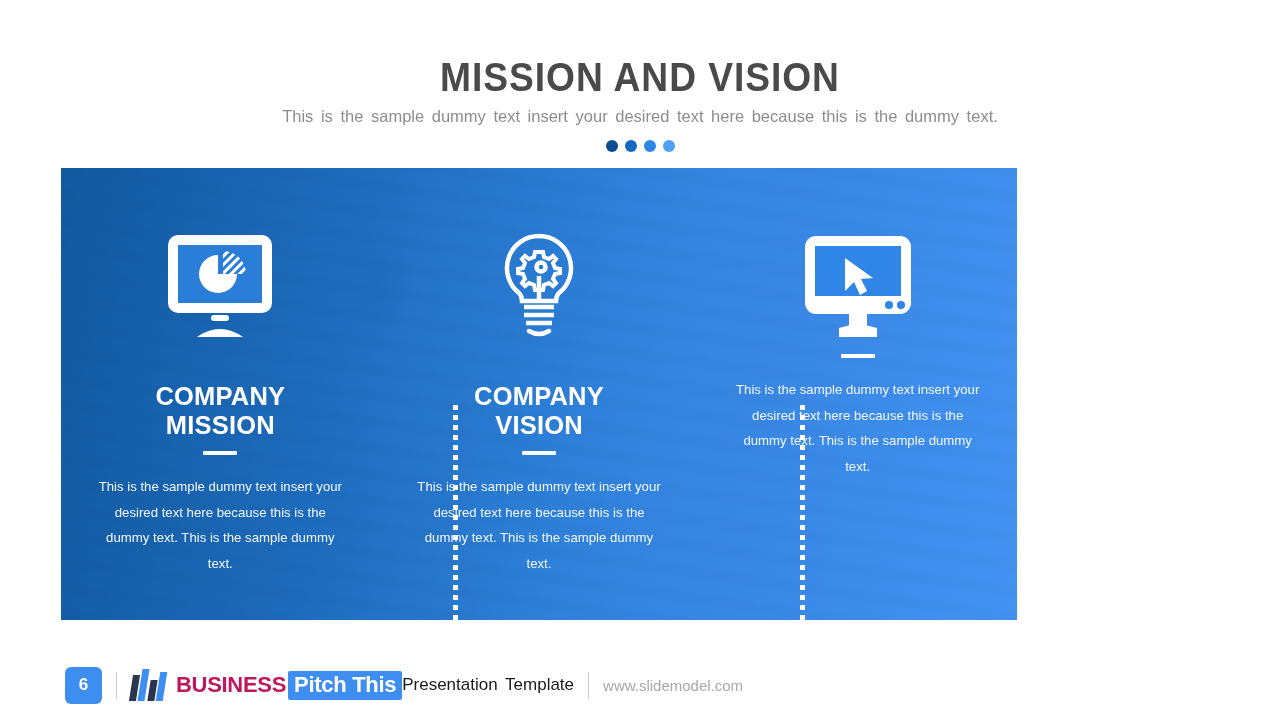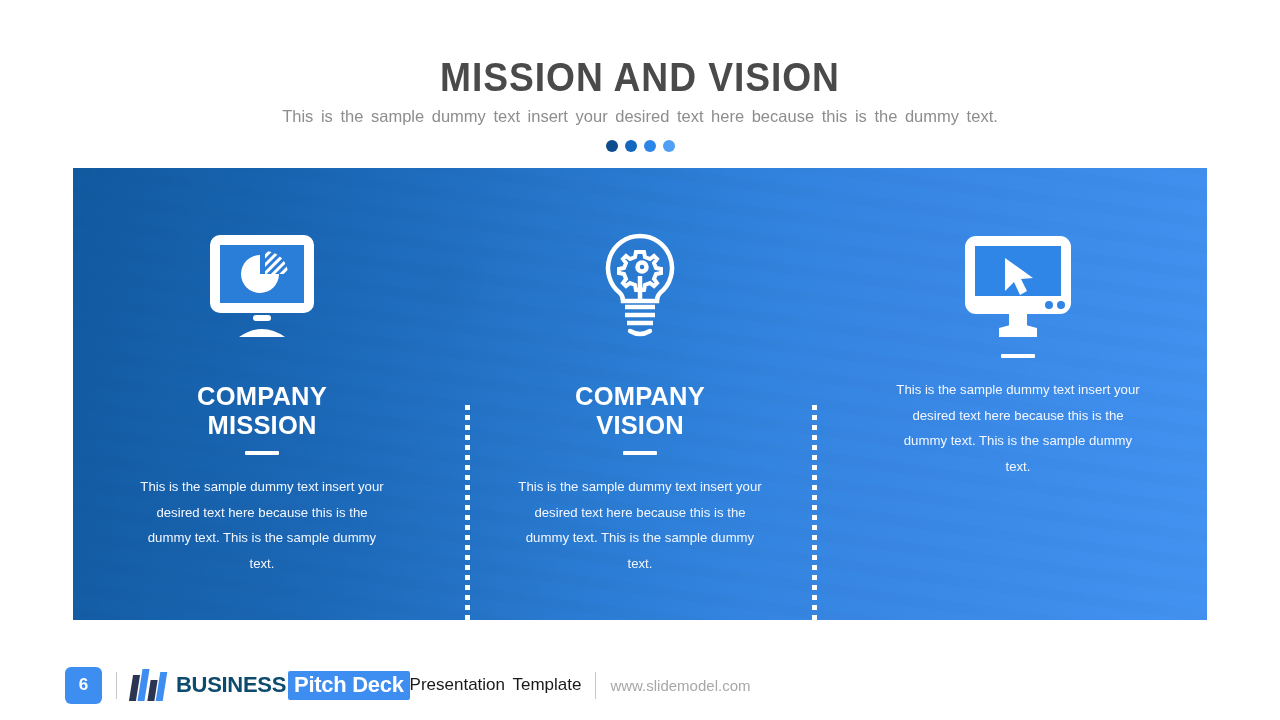--- a/index.html
+++ b/index.html
@@ -33,22 +33,22 @@
     margin-top:14px;
     display:flex;
     justify-content:center;
     gap:7px;
   }
   .dot { width:12px; height:12px; border-radius:50%; }
 
   
   .banner {
     position:absolute;
-    left:73px; top:168px;
-    width:1134px; height:452px;
+    left:61px; top:168px;
+    width:956px; height:452px;
     overflow:hidden;
   }
   .banner-photo {
     position:absolute; inset:0;
     background:
       
       radial-gradient(ellipse 70px 95px at 33% 22%, rgba(255,255,255,.13), rgba(255,255,255,0) 70%),
       radial-gradient(ellipse 55px 70px at 33% 26%, rgba(0,0,0,.10), rgba(0,0,0,0) 72%),
       
       linear-gradient(105deg, rgba(255,255,255,0) 52%, rgba(255,255,255,.07) 53%, rgba(255,255,255,.07) 74%, rgba(255,255,255,0) 75%),
@@ -159,21 +159,21 @@
     margin-right:11px;
   }
   .logo-bar { width:7px; transform:skewX(-9deg); }
   .brand {
     display:flex;
     align-items:center;
     font-size:22px;
     font-weight:bold;
     letter-spacing:-.3px;
   }
-  .brand-a { color:#0c4a6e; }
+  .brand-a { color:#be185d; }
   .brand-b {
     background:#3d8ef0;
     color:#fff;
     padding:1px 6px 2px 6px;
     margin-left:2px;
     border-radius:2px;
   }
   .foot-text {
     font-size:17px;
     color:#1a1a1a;
@@ -276,18 +276,18 @@
   <div class="page-badge">6</div>
   <div class="sep"></div>
   <div class="logo-mark">
     <span class="logo-bar" style="height: 26px; background: rgb(43, 52, 80);"></span>
     <span class="logo-bar" style="height: 32px; background: rgb(61, 142, 240);"></span>
     <span class="logo-bar" style="height: 21px; background: rgb(43, 52, 80);"></span>
     <span class="logo-bar" style="height: 29px; background: rgb(61, 142, 240);"></span>
   </div>
   <div class="brand">
     <span class="brand-a">BUSINESS</span>
-    <span class="brand-b">Pitch Deck</span>
+    <span class="brand-b">Pitch This</span>
   </div>
   <div class="foot-text">Presentation Template</div>
   <div class="sep"></div>
   <div class="foot-url">www.slidemodel.com</div>
 </div>
 
 </body></html>

